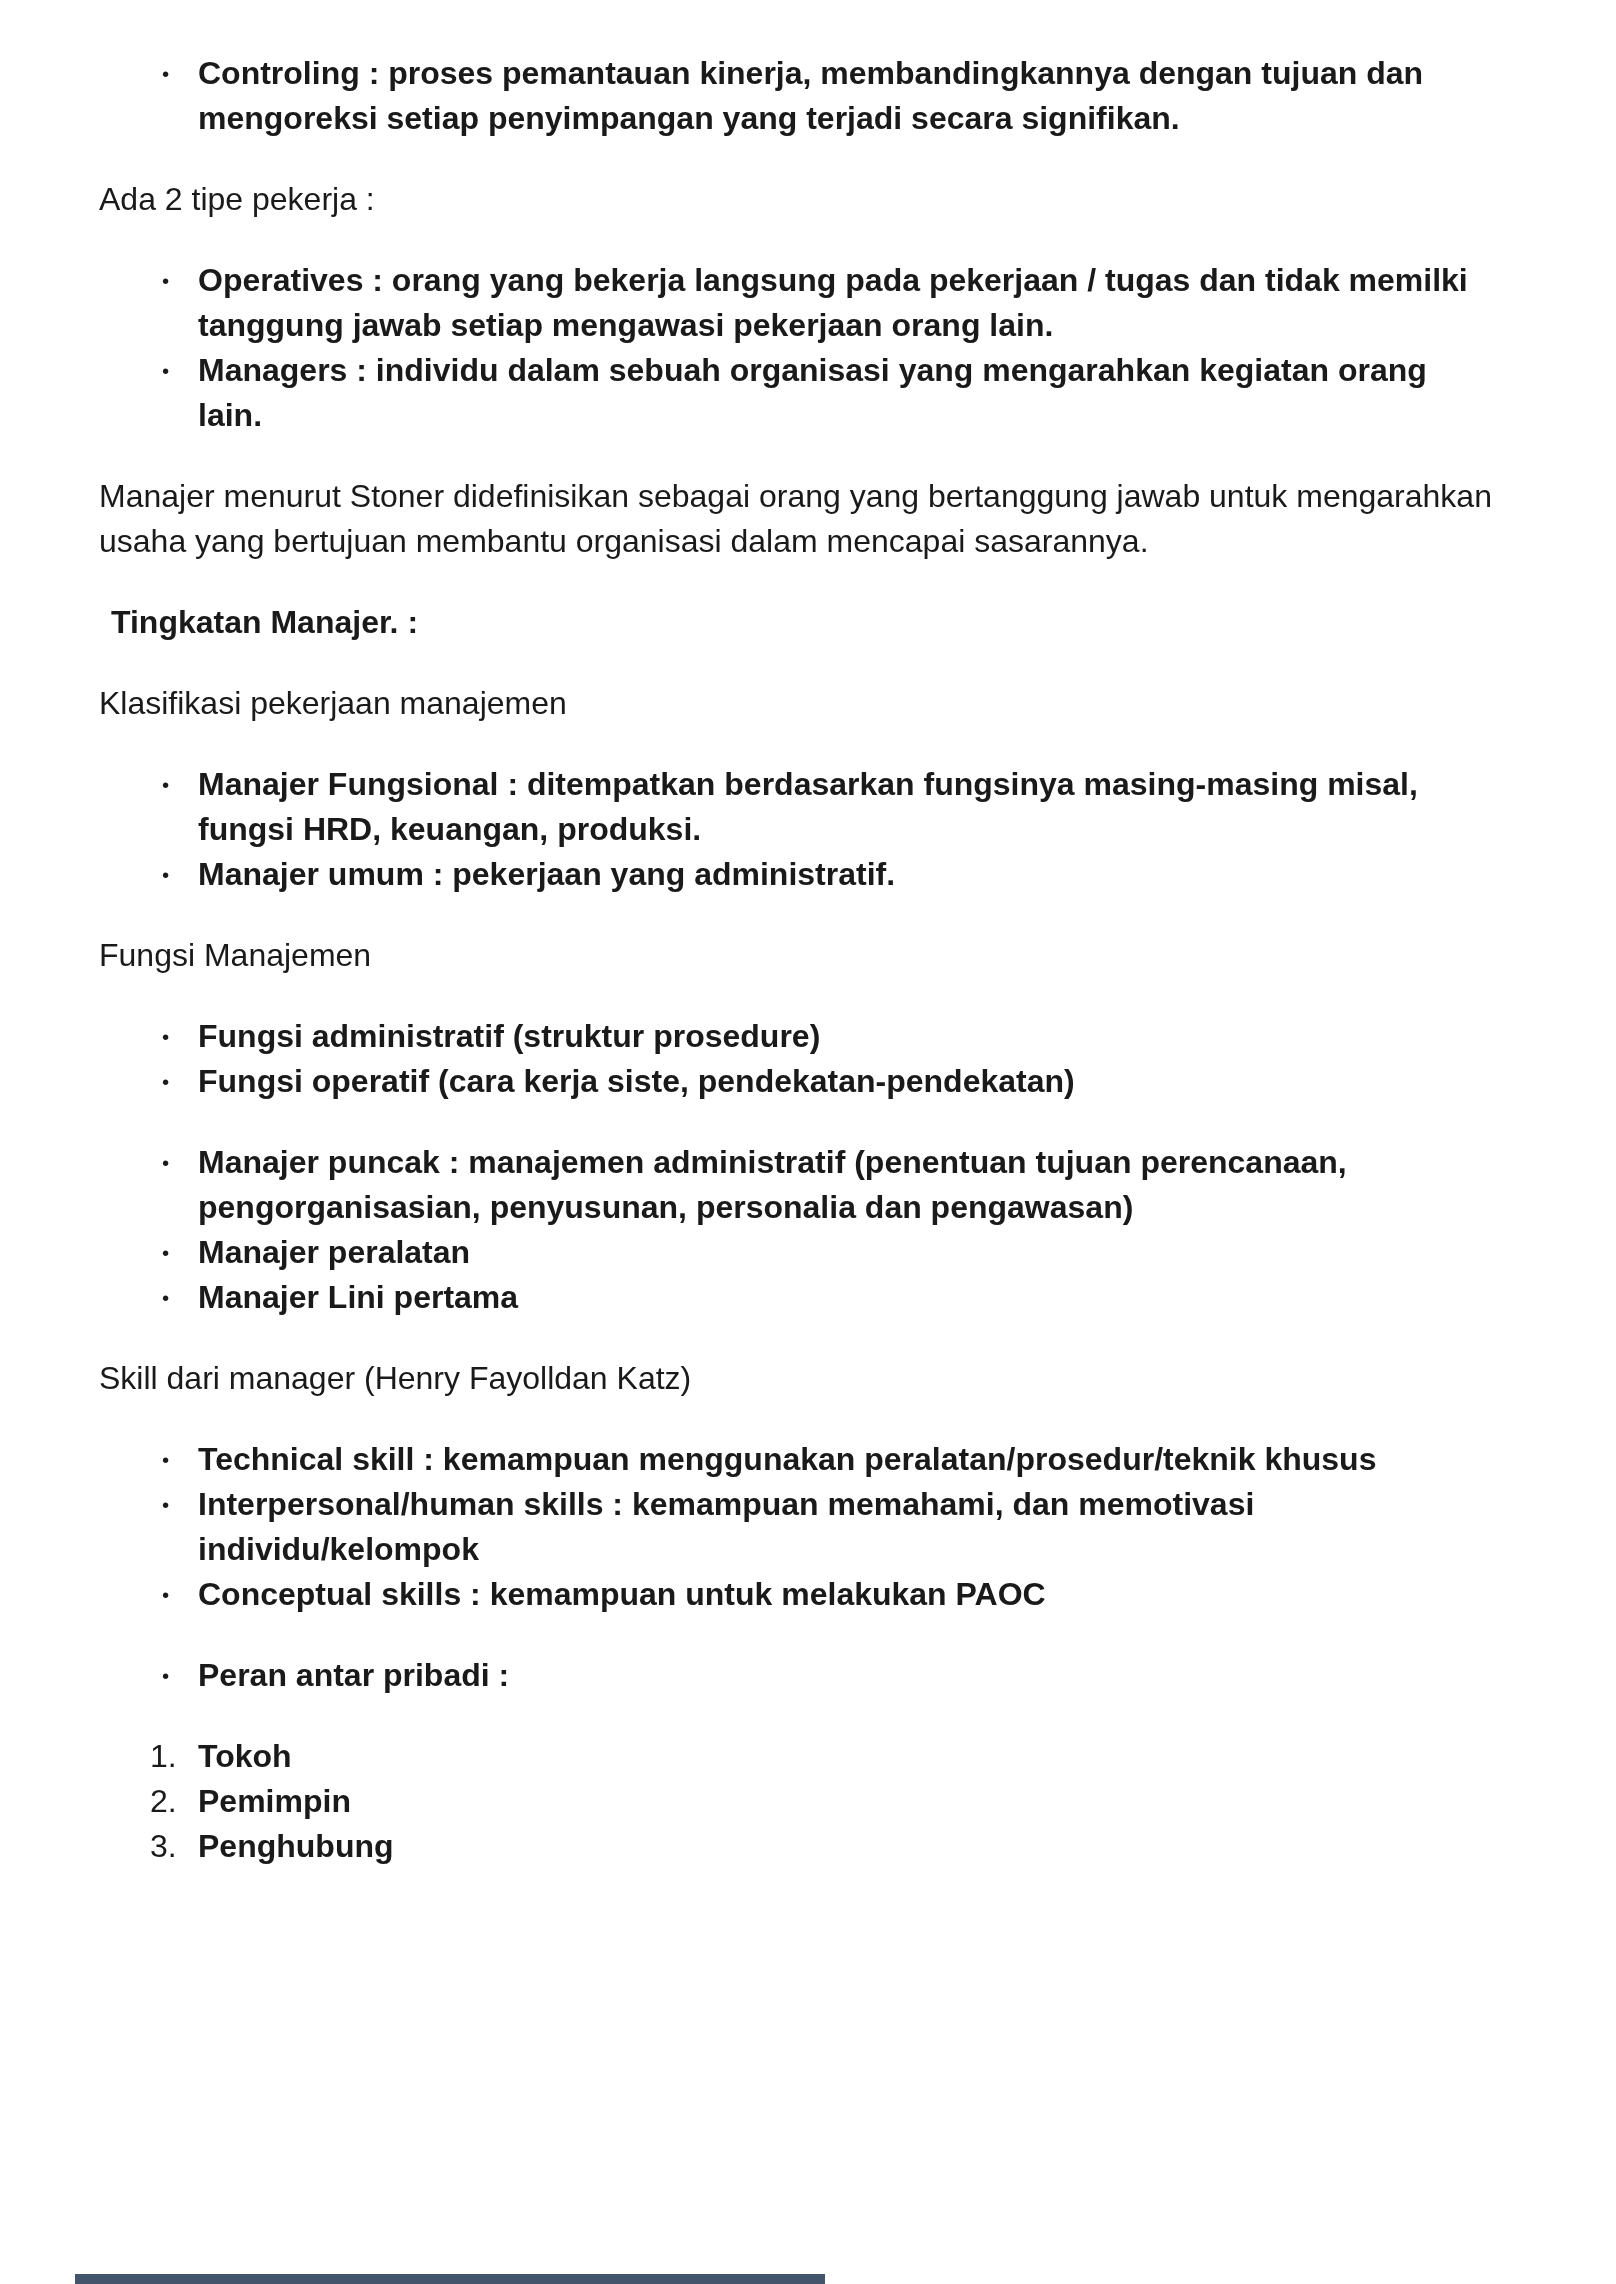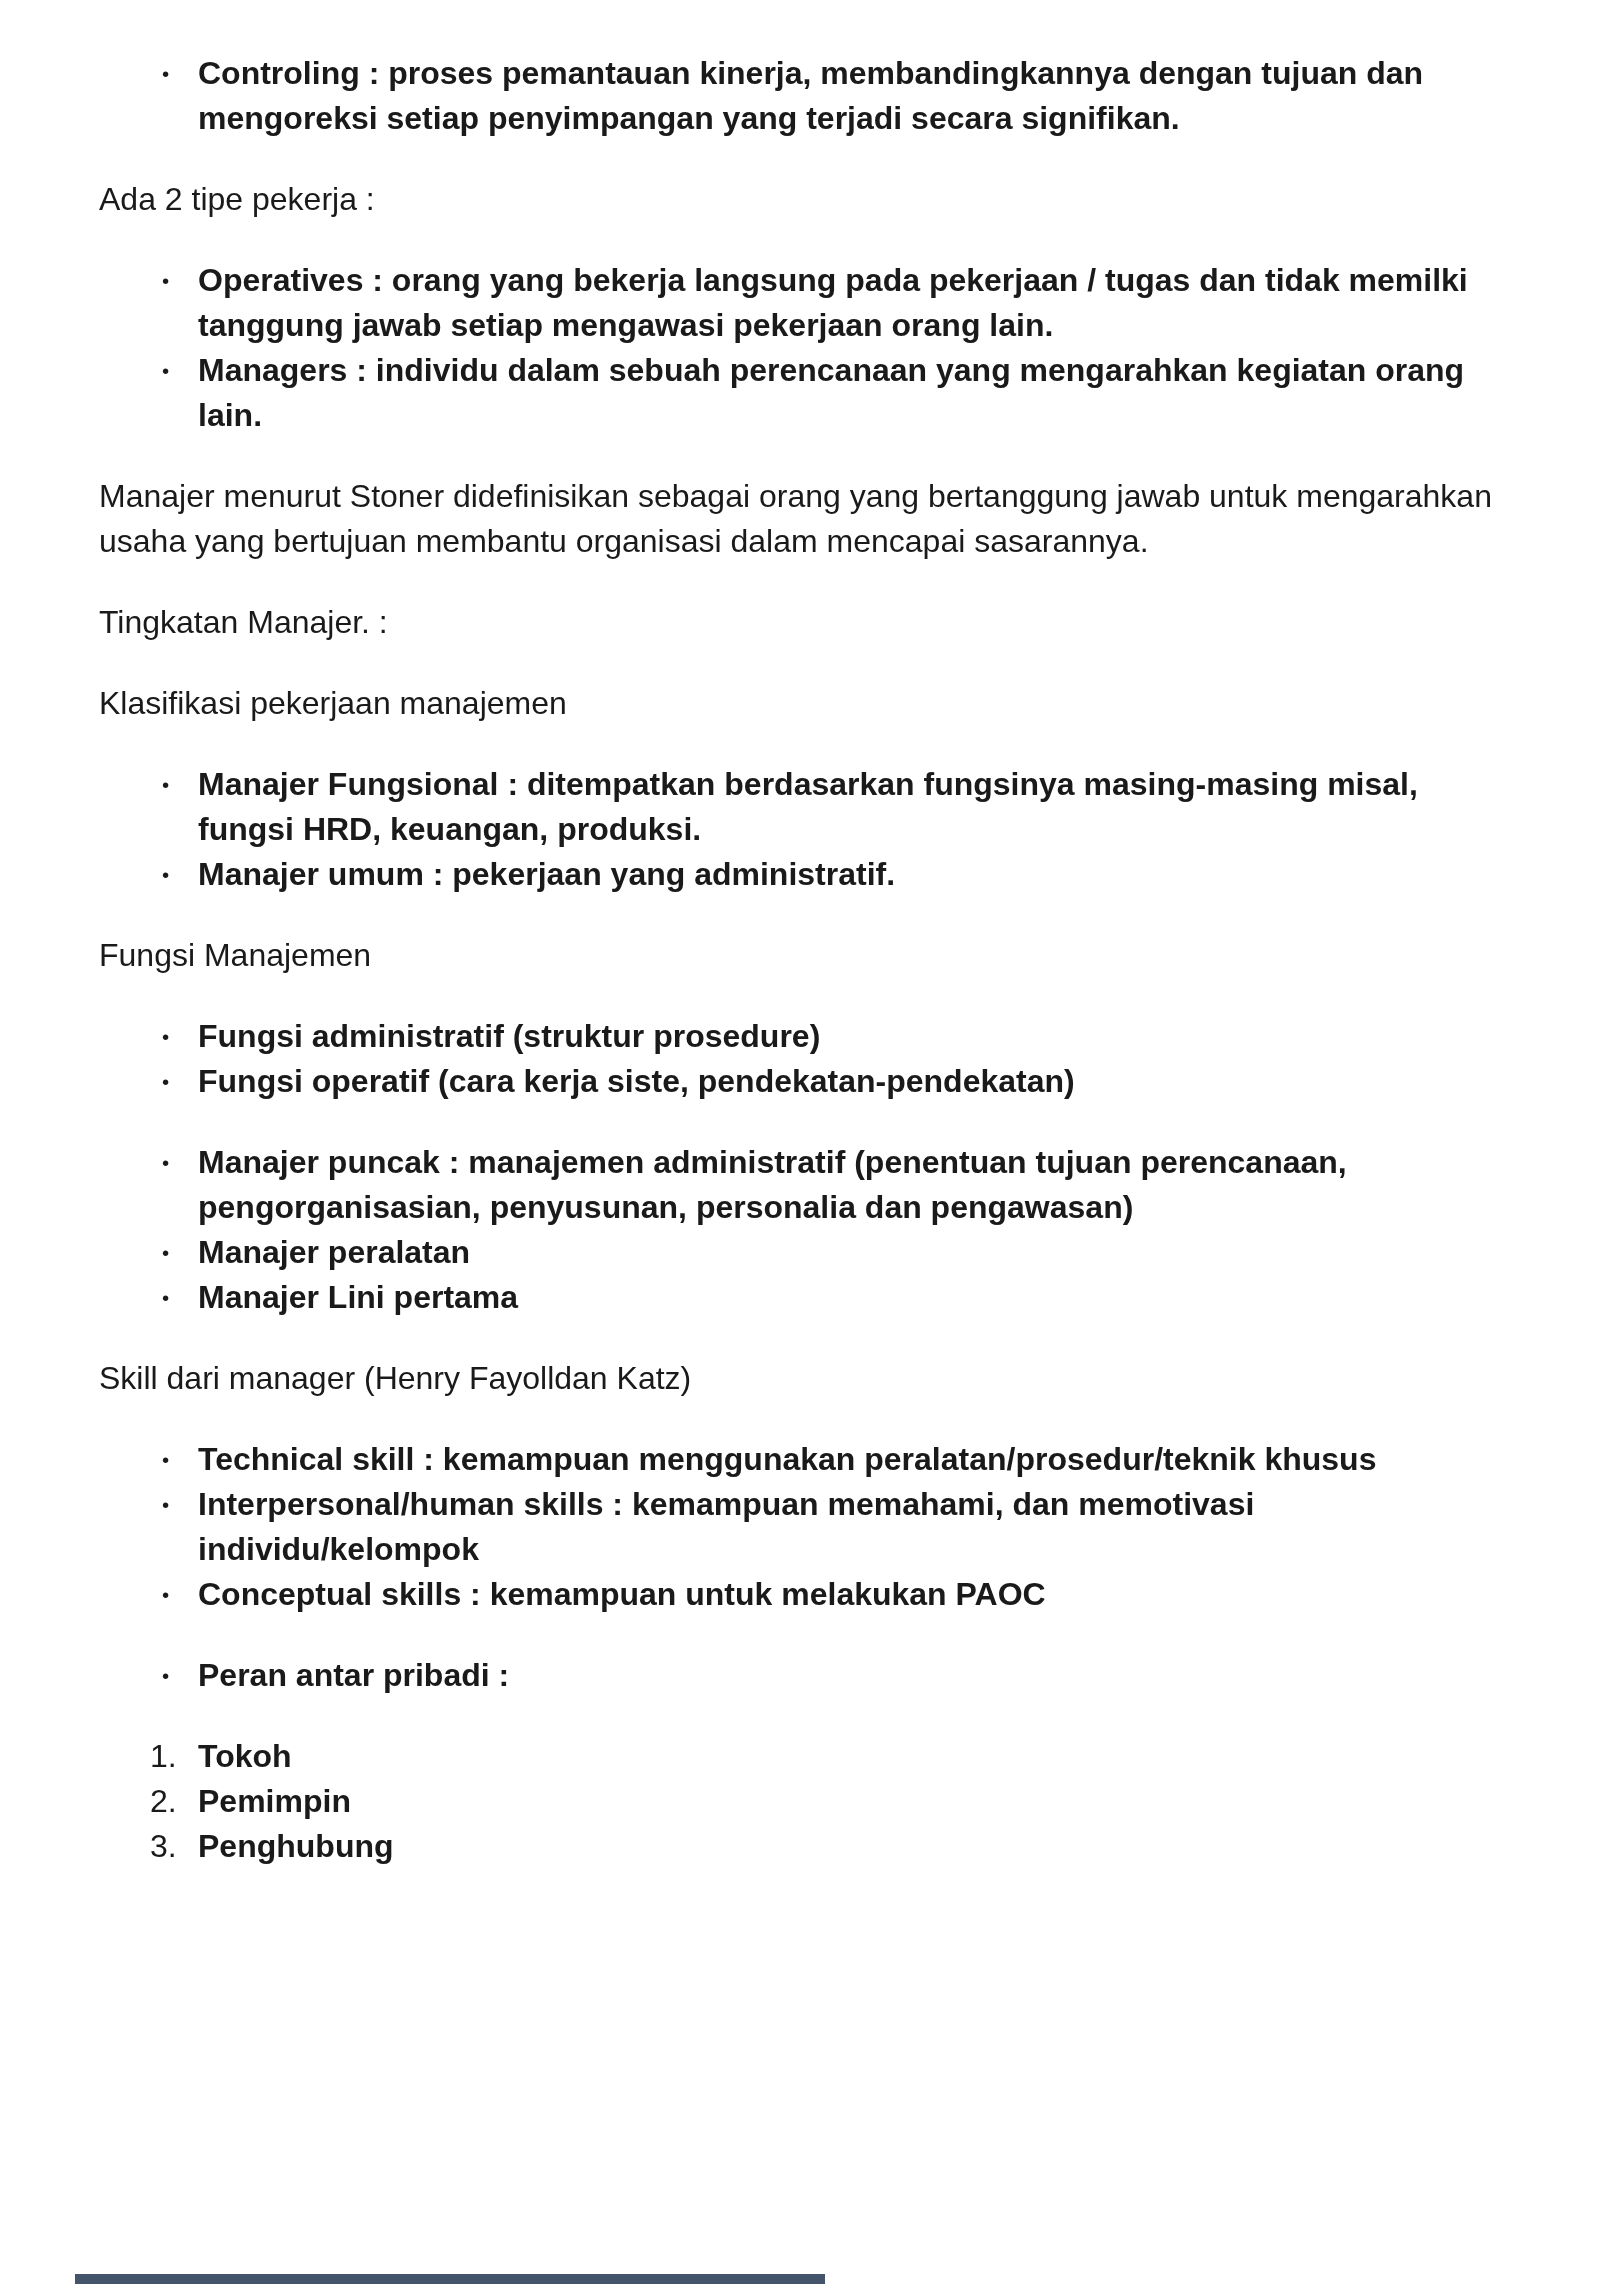--- a/index.html
+++ b/index.html
@@ -17,21 +17,22 @@
     font-size: 32px;
     line-height: 45px;
     color: #1a1a1a;
     padding: 51px 118px 0 99px;
     overflow: hidden;
   }
   .para {
     margin: 0 0 36px 0;
   }
   .para.heading {
-    font-weight: normal;
+    font-weight: bold;
+    margin-left: 12px;
   }
   .list {
     margin: 0 0 36px 0;
   }
   .li {
     display: flex;
     align-items: flex-start;
   }
   .marker {
     flex: 0 0 99px;
@@ -70,21 +71,21 @@
         </div>
       </div>
       <div class="para">Ada 2 tipe pekerja :</div>
       <div class="list">
         <div class="li">
           <span class="marker bullet">•</span>
           <span class="li-text">Operatives : orang yang bekerja langsung pada pekerjaan / tugas dan tidak memilki tanggung jawab setiap mengawasi pekerjaan orang lain.</span>
         </div>
         <div class="li">
           <span class="marker bullet">•</span>
-          <span class="li-text">Managers : individu dalam sebuah perencanaan yang mengarahkan kegiatan orang lain.</span>
+          <span class="li-text">Managers : individu dalam sebuah organisasi yang mengarahkan kegiatan orang lain.</span>
         </div>
       </div>
       <div class="para">Manajer menurut Stoner didefinisikan sebagai orang yang bertanggung jawab untuk mengarahkan usaha yang bertujuan membantu organisasi dalam mencapai sasarannya.</div>
       <div class="para heading">Tingkatan Manajer. :</div>
       <div class="para">Klasifikasi pekerjaan manajemen</div>
       <div class="list">
         <div class="li">
           <span class="marker bullet">•</span>
           <span class="li-text">Manajer Fungsional : ditempatkan berdasarkan fungsinya masing-masing misal, fungsi HRD, keuangan, produksi.</span>
         </div>

